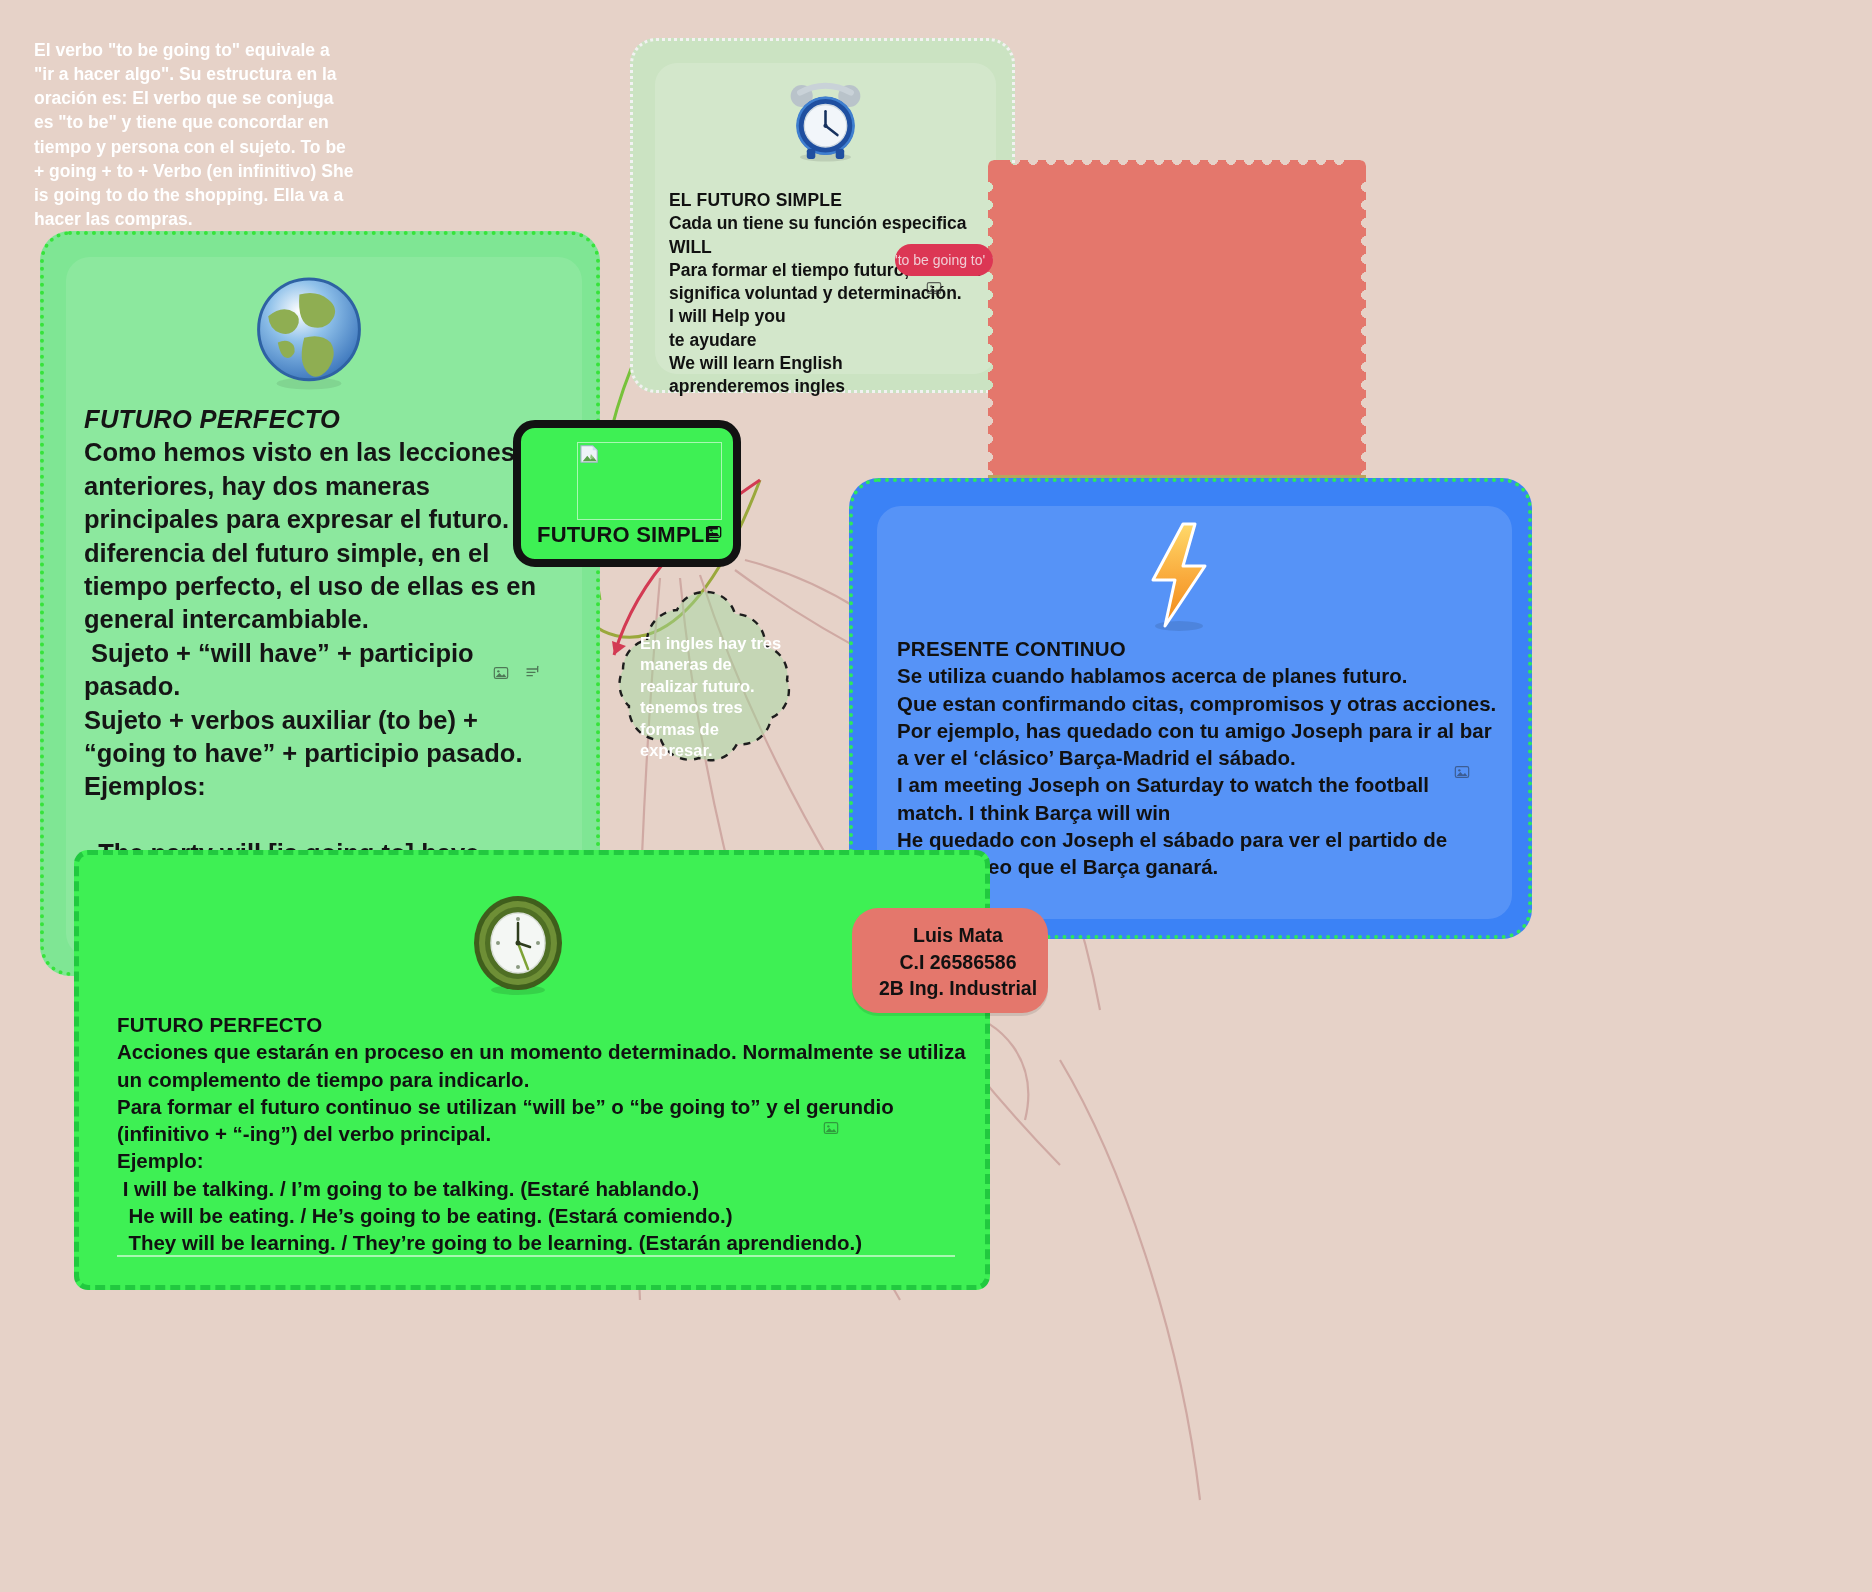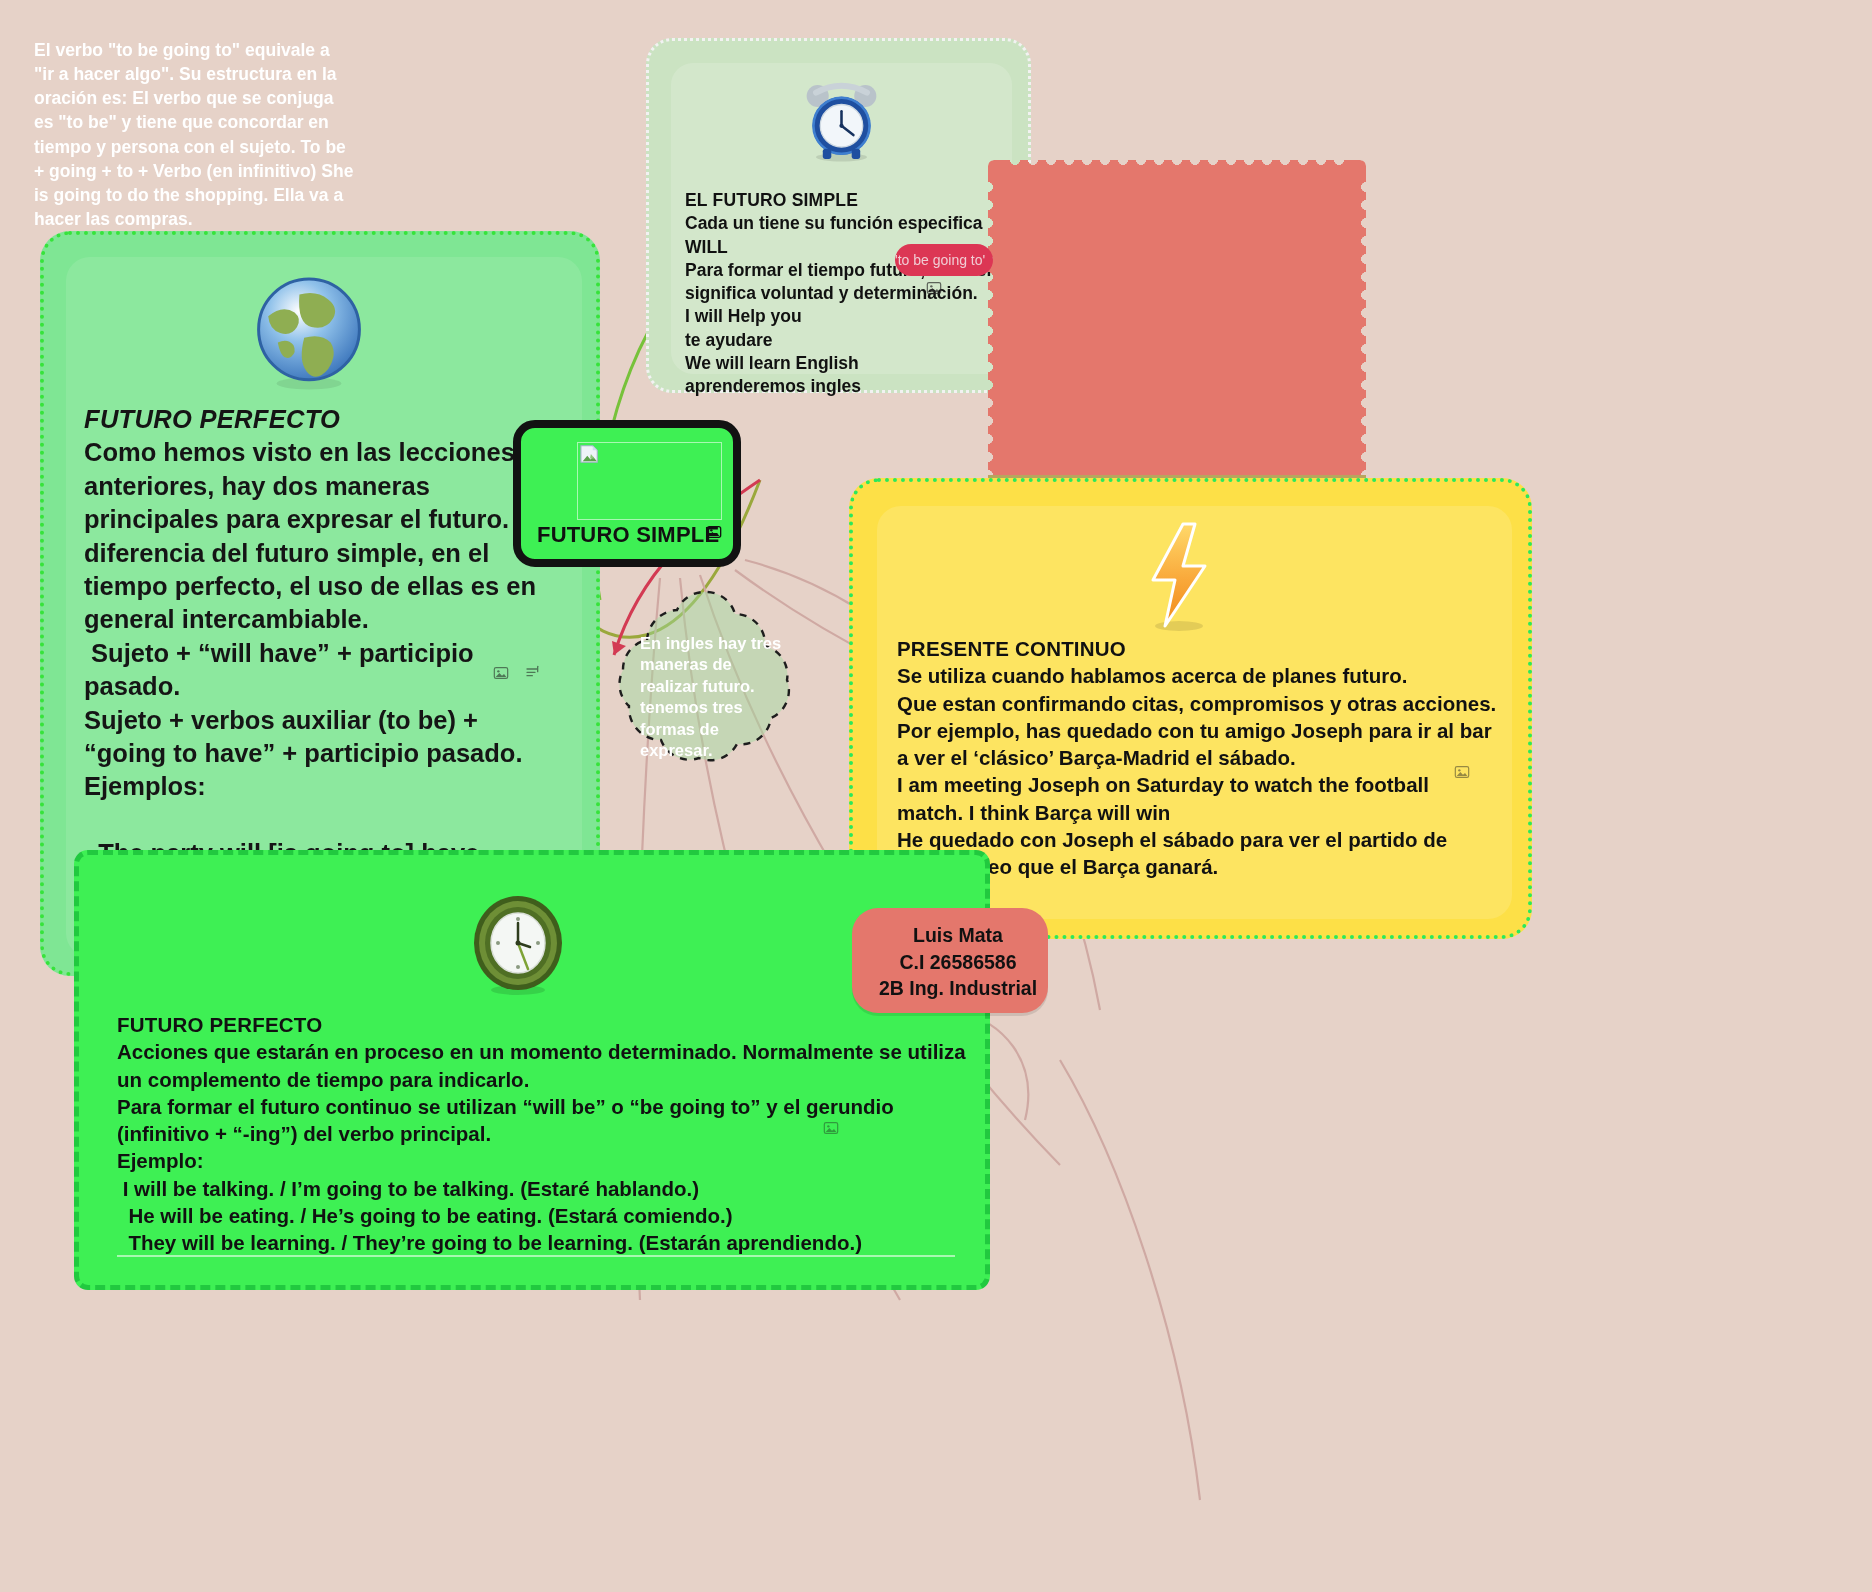--- a/index.html
+++ b/index.html
@@ -46,21 +46,20 @@
   }
   #fp-text .hd { font-size: 25.5px; font-weight: 700; letter-spacing: .3px; font-style: italic; }
   #fp-icons { position: absolute; left: 448px; top: 430px; display: flex; gap: 14px; opacity: .55; }
 
   
   #futuro-simple-top {
     left: 630px; top: 38px; width: 385px; height: 355px;
     background: #cbe3c2;
     border: 3px dotted #f2f2f2;
     border-radius: 26px;
-    margin-left: 16px;
   }
   #futuro-simple-top .sub {
     position: absolute; left: 22px; top: 22px;
     width: 341px; height: 311px;
     background: rgba(255,255,255,0.16);
     border-radius: 22px;
   }
   #fs-clock { position: absolute; left: 150px; top: 38px; width: 85px; height: 85px; }
   #fs-text {
     position: absolute; left: 36px; top: 148px; width: 330px;
@@ -128,21 +127,21 @@
     position: absolute; left: 585px; top: 585px; width: 235px; height: 240px;
   }
   #cloud-text {
     position: absolute; left: 616px; top: 633px; width: 152px;
     font-size: 16.5px; line-height: 1.30; color: #ffffff; font-weight: 700; margin-left: 24px;
   }
 
   
   #presente-continuo {
     left: 849px; top: 478px; width: 683px; height: 461px;
-    background: #fde047;
+    background: #3b82f6;
     border: 4px dotted #2ce85c;
     border-radius: 30px;
   }
   #presente-continuo .sub {
     position: absolute; left: 24px; top: 24px; width: 635px; height: 413px;
     background: rgba(255,255,255,0.14); border-radius: 24px;
   }
   #pc-bolt { position: absolute; left: 290px; top: 40px; width: 72px; height: 110px; }
   #pc-text {
     position: absolute; left: 44px; top: 153px; width: 600px;

